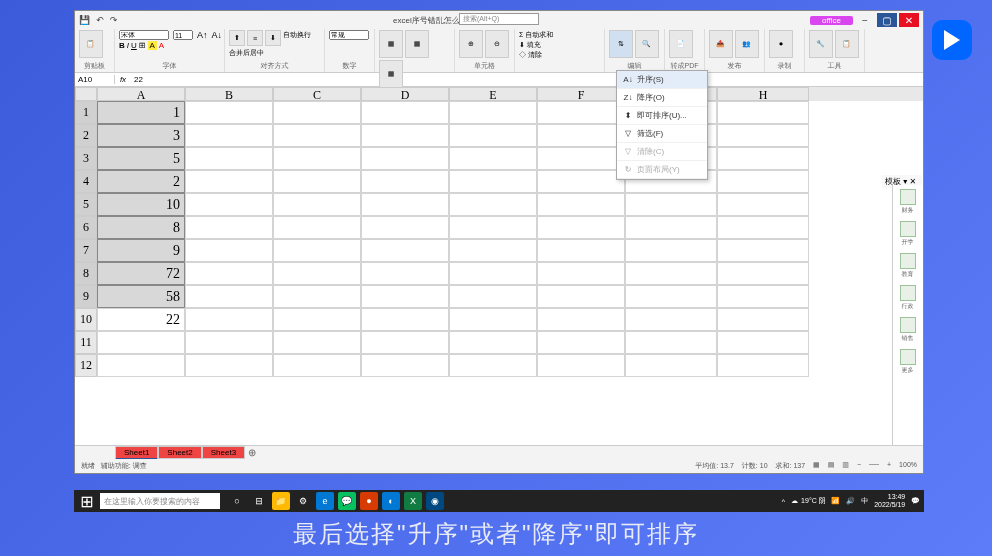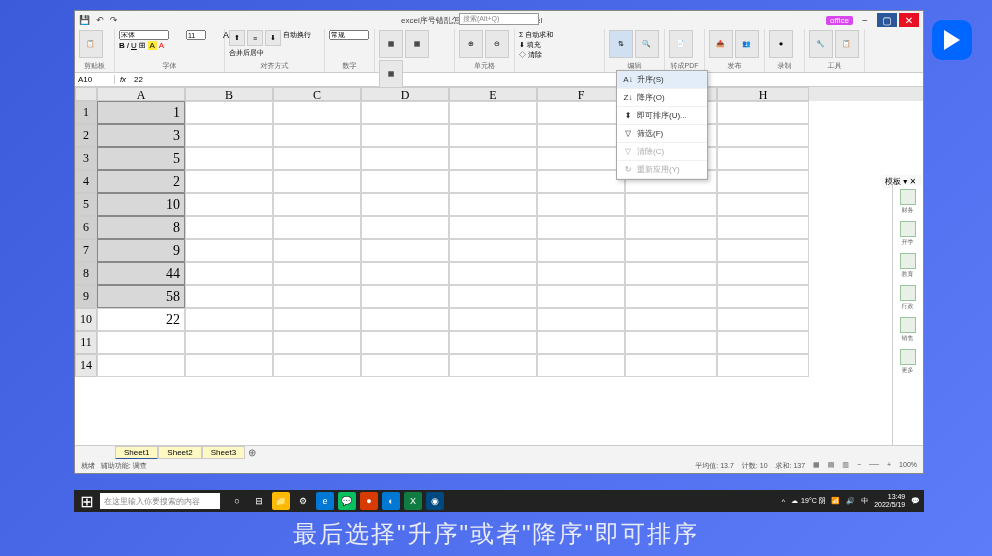--- a/index.html
+++ b/index.html
@@ -31,21 +31,21 @@
 .col-headers { height: 14px; display: flex; background: #e8e8e8; }
 .corner { width: 22px; border: 1px solid #ccc; background: #e8e8e8; }
 .col-h { text-align: center; border: 1px solid #ccc; font-size: 12px; font-family: "Times New Roman", serif; background: #e8e8e8; }
 .rows { flex: 1; overflow: hidden; }
 .row { display: flex; height: 23px; }
 .row-h { width: 22px; text-align: center; border: 1px solid #ccc; background: #e8e8e8; font-size: 12px; font-family: "Times New Roman", serif; display: flex; align-items: center; justify-content: center; }
 .row-h.sel { background: #d0d0d0; }
 .cell { border: 1px solid #d4d4d4; text-align: right; padding-right: 4px; font-size: 14px; font-family: "Times New Roman", serif; display: flex; align-items: center; justify-content: flex-end; }
 .cell.selected { background: #d8d8d8; border: 1px solid #888; }
 .sheet-tabs { height: 14px; display: flex; align-items: center; background: #f3f3f3; border-top: 1px solid #ccc; padding-left: 40px; gap: 0; }
-.sheet-tab { padding: 1px 8px; border: 1px solid #ccc; font-size: 8px; background: #fef9c3; }
+.sheet-tab { padding: 1px 8px; border: 1px solid #ccc; font-size: 8px; background: #ef4444; }
 .sheet-tab.active { border-bottom: 2px solid #2b579a; }
 .sheet-add { width: 14px; text-align: center; font-size: 10px; color: #666; }
 .status-bar { height: 14px; background: #f3f3f3; display: flex; justify-content: space-between; align-items: center; padding: 0 6px; font-size: 7px; color: #555; }
 .status-right { display: flex; gap: 8px; }
 .dropdown-menu { position: absolute; top: 70px; left: 616px; width: 92px; background: #fff; border: 1px solid #aaa; box-shadow: 2px 2px 4px rgba(0,0,0,0.2); z-index: 100; }
 .menu-item { padding: 3px 6px; font-size: 8px; display: flex; align-items: center; gap: 4px; border-bottom: 1px solid #f0f0f0; color: #333; }
 .menu-item.hover { background: #e3edf9; }
 .menu-item.disabled { color: #aaa; }
 .menu-icon { width: 10px; display: inline-flex; justify-content: center; }
 .side-panel { position: absolute; top: 98px; right: 1px; width: 30px; height: 340px; background: #fff; border-left: 1px solid #ccc; display: flex; flex-direction: column; gap: 6px; padding: 4px 0; align-items: center; }
@@ -62,21 +62,21 @@
 .tb-spacer { flex: 1; }
 .tb-right { display: flex; align-items: center; gap: 6px; color: #fff; font-size: 7px; }
 .weather { display: flex; align-items: center; gap: 3px; }
 .clock { text-align: right; line-height: 1.1; }
 .caption { position: absolute; bottom: 6px; width: 100%; text-align: center; color: #e8eaf6; font-size: 24px; letter-spacing: 2px; }
 .logo { position: absolute; top: 20px; right: 20px; display: flex; align-items: center; gap: 6px; }
 .logo-icon { width: 40px; height: 40px; background: #0066ff; border-radius: 10px; position: relative; }
 .logo-icon::after { content: ""; position: absolute; left: 12px; top: 10px; border-left: 16px solid #fff; border-top: 10px solid transparent; border-bottom: 10px solid transparent; }
 .logo-text { color: #fff; font-size: 22px; font-weight: bold; }
 .logo-sub { color: #eee; font-size: 8px; }
-.office-badge { background: #d946ef; color: #fff; padding: 0 4px; font-size: 8px; border-radius: 2px; }
+.office-badge { background: #d946ef; color: #fff; padding: 0 12px; font-size: 8px; border-radius: 2px; }
 </style>
 </head>
 <body>
 
 <div class="excel-window">
   <div class="titlebar">
     <div class="titlebar-left">
       <span>💾</span>
       <span>↶</span>
       <span>↷</span>
@@ -94,21 +94,21 @@
 
   <div class="ribbon">
     <div class="ribbon-group" style="width:40px">
       <div class="ribbon-btns">
           <div class="rb lg">📋</div>
         </div>
       <div class="ribbon-group-label">剪贴板</div>
     </div>
     <div class="ribbon-group" style="width:110px">
       <div class="ribbon-btns" style="flex-direction:column;gap:1px">
-        <div style="display:flex;gap:17px">
+        <div style="display:flex;gap:4px">
             <input style="width: 50px; height: 10px; font-size: 7px;" value="宋体">
             <input style="width: 20px; height: 10px; font-size: 7px;" value="11">
             <span>A↑</span>
             <span>A↓</span>
           </div>
         <div style="display:flex;gap:2px;font-size:8px">
             <b>B</b>
             <i>I</i>
             <u>U</u>
             <span>⊞</span>
@@ -285,21 +285,21 @@
             <div class="cell" style="width: 88px;"></div>
             <div class="cell" style="width: 88px;"></div>
             <div class="cell" style="width: 88px;"></div>
             <div class="cell" style="width: 88px;"></div>
             <div class="cell" style="width: 88px;"></div>
             <div class="cell" style="width: 92px;"></div>
             <div class="cell" style="width: 92px;"></div>
           </div>
           <div class="row">
             <div class="row-h sel">8</div>
-            <div class="cell selected" style="width: 88px;">44</div>
+            <div class="cell selected" style="width: 88px;">72</div>
             <div class="cell" style="width: 88px;"></div>
             <div class="cell" style="width: 88px;"></div>
             <div class="cell" style="width: 88px;"></div>
             <div class="cell" style="width: 88px;"></div>
             <div class="cell" style="width: 88px;"></div>
             <div class="cell" style="width: 92px;"></div>
             <div class="cell" style="width: 92px;"></div>
           </div>
           <div class="row">
             <div class="row-h sel">9</div>
@@ -328,21 +328,21 @@
             <div class="cell" style="width: 88px;"></div>
             <div class="cell" style="width: 88px;"></div>
             <div class="cell" style="width: 88px;"></div>
             <div class="cell" style="width: 88px;"></div>
             <div class="cell" style="width: 88px;"></div>
             <div class="cell" style="width: 88px;"></div>
             <div class="cell" style="width: 92px;"></div>
             <div class="cell" style="width: 92px;"></div>
           </div>
           <div class="row">
-            <div class="row-h">14</div>
+            <div class="row-h">12</div>
             <div class="cell" style="width: 88px;"></div>
             <div class="cell" style="width: 88px;"></div>
             <div class="cell" style="width: 88px;"></div>
             <div class="cell" style="width: 88px;"></div>
             <div class="cell" style="width: 88px;"></div>
             <div class="cell" style="width: 88px;"></div>
             <div class="cell" style="width: 92px;"></div>
             <div class="cell" style="width: 92px;"></div>
           </div>
         </div>
@@ -414,21 +414,21 @@
   <div class="menu-item">
       <span class="menu-icon">▽</span>
       <span>筛选(F)</span>
     </div>
   <div class="menu-item disabled">
       <span class="menu-icon">▽</span>
       <span>清除(C)</span>
     </div>
   <div class="menu-item disabled">
       <span class="menu-icon">↻</span>
-      <span>重新应用(Y)</span>
+      <span>页面布局(Y)</span>
     </div>
 </div>
 
 <div class="taskbar">
   <div class="start-btn">⊞</div>
   <div class="search-tb">在这里输入你要搜索的内容</div>
   <div class="tb-icons">
     <div class="tb-icon">○</div>
     <div class="tb-icon">⊟</div>
     <div class="tb-icon" style="background:#ffb900">📁</div>

